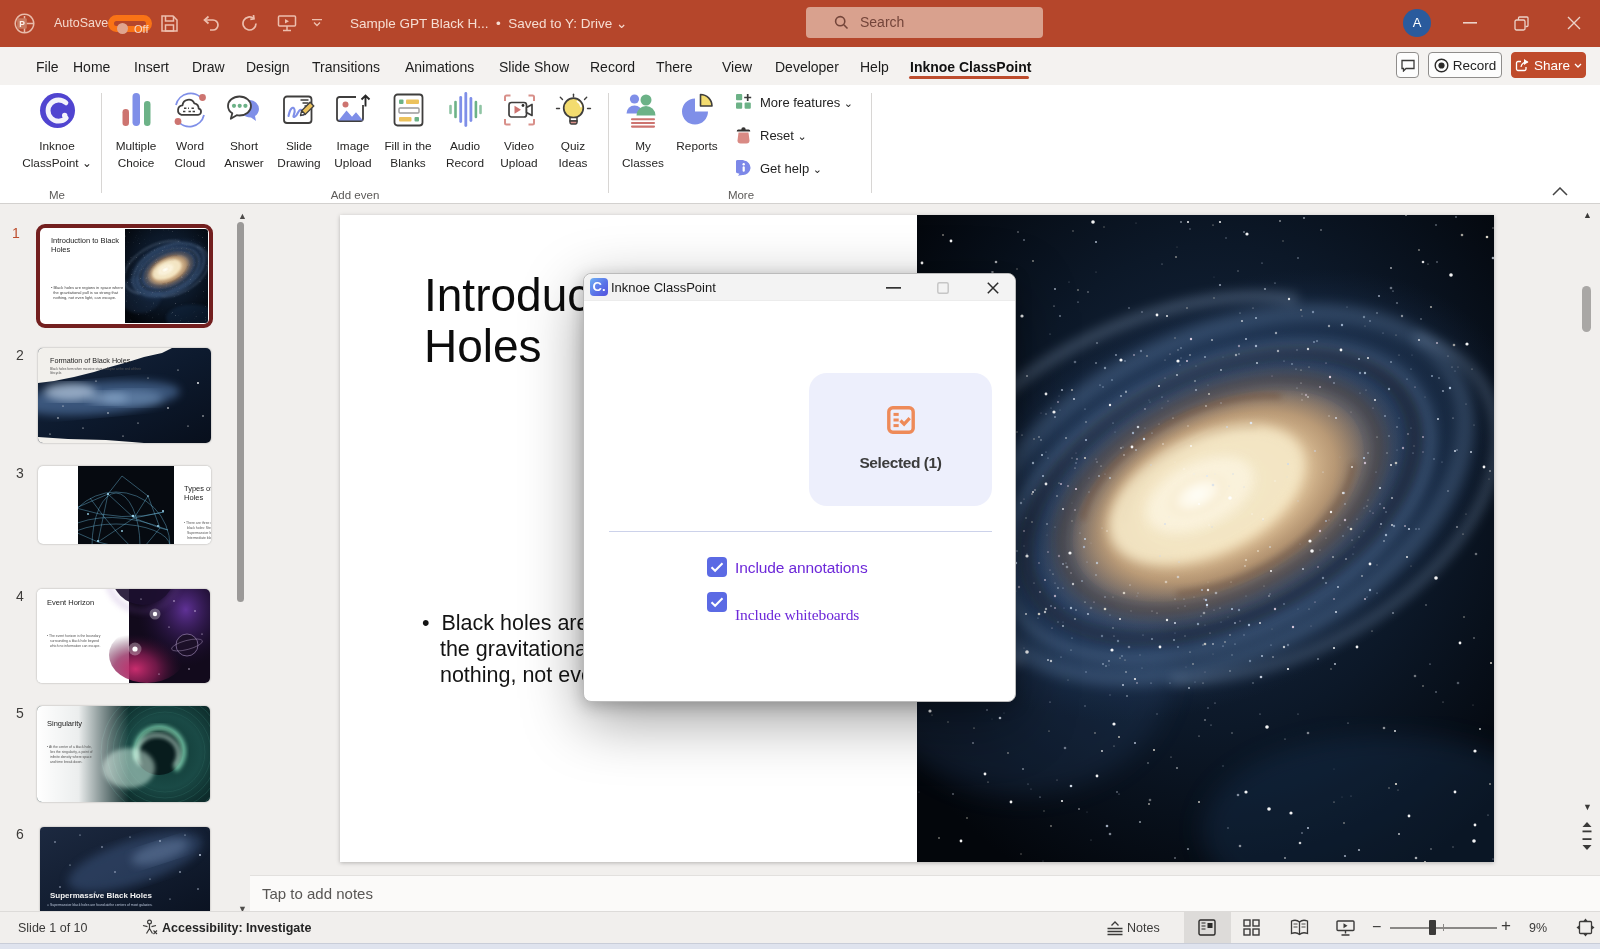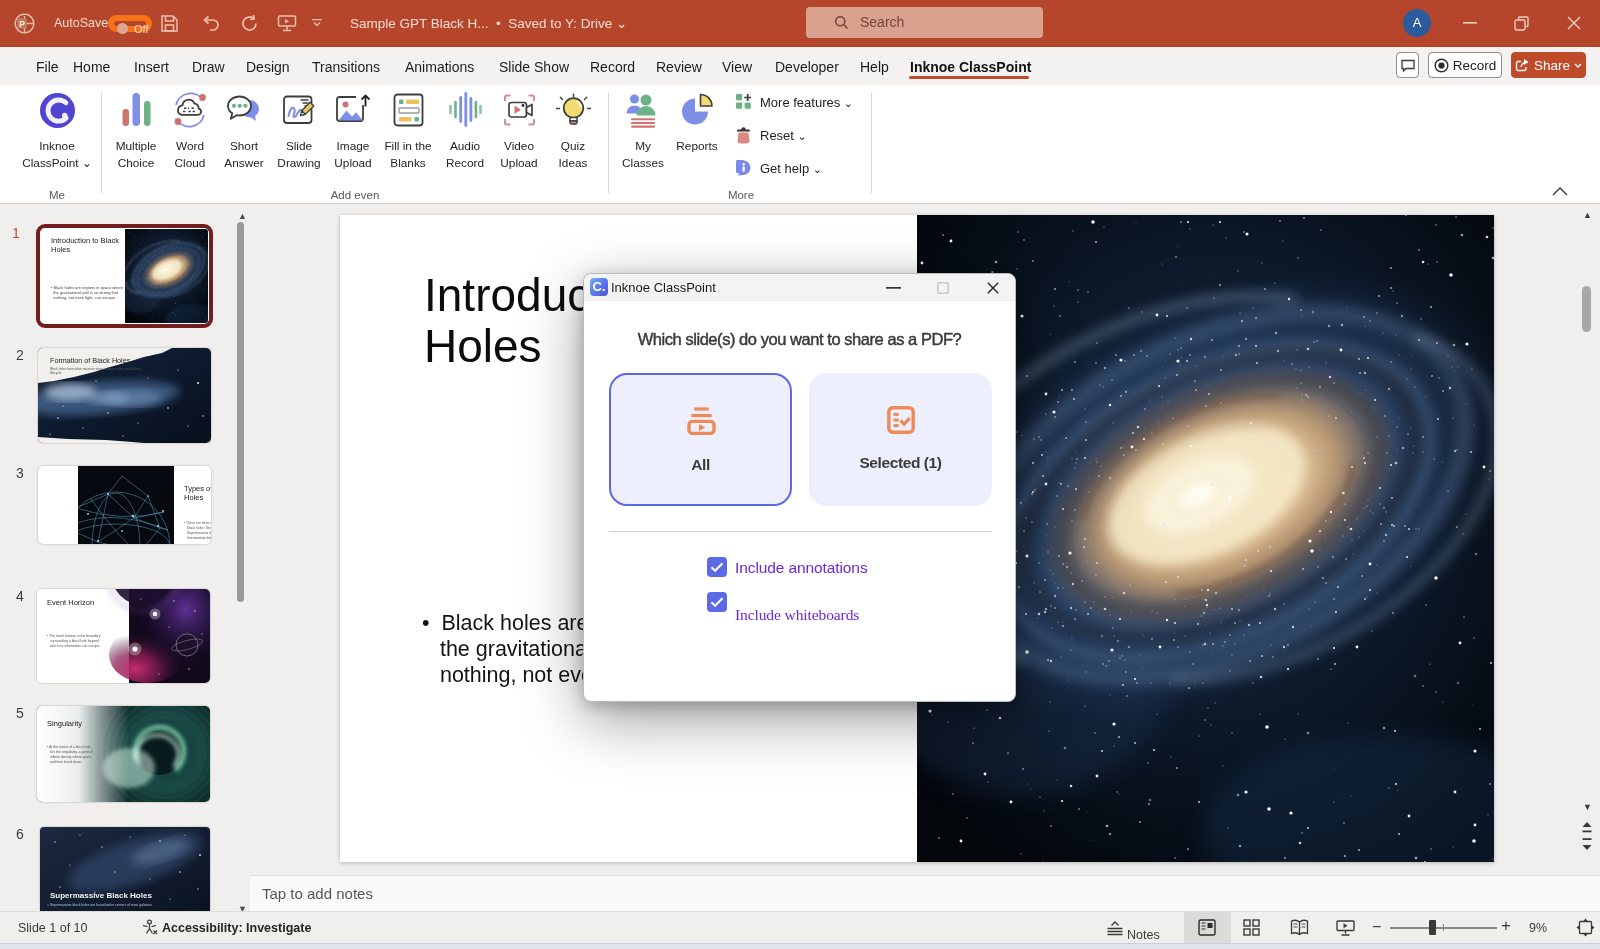--- a/index.html
+++ b/index.html
@@ -130,21 +130,21 @@
   <div id="menubar">
     <span class="mi" style="left:36px">File</span>
     <span class="mi" style="left:73px">Home</span>
     <span class="mi" style="left:134px">Insert</span>
     <span class="mi" style="left:192px">Draw</span>
     <span class="mi" style="left:246px">Design</span>
     <span class="mi" style="left:312px">Transitions</span>
     <span class="mi" style="left:405px">Animations</span>
     <span class="mi" style="left:499px">Slide Show</span>
     <span class="mi" style="left:590px">Record</span>
-    <span class="mi" style="left:656px">Review</span>
+    <span class="mi" style="left:656px">There</span>
     <span class="mi" style="left:722px">View</span>
     <span class="mi" style="left:775px">Developer</span>
     <span class="mi" style="left:860px">Help</span>
     <span class="mi" id="mi-cp" style="left:910px">Inknoe ClassPoint</span>
     <div id="cp-underline"></div>
     <div class="mbtn" style="left:1396px;width:23px;">
       <svg width="14" height="13" viewBox="0 0 14 13" fill="none" stroke="#3b3a39" stroke-width="1.3">
         <path d="M1 1.5 h12 v8 h-8 l-2.5 2.5 v-2.5 h-1.5 z"></path>
       </svg>
     </div>
@@ -1429,21 +1429,21 @@
     <svg style="position:absolute;left:141px;top:7px" width="17" height="17" viewBox="0 0 17 17" fill="none" stroke="#3b3a39" stroke-width="1.2">
       <circle cx="8.5" cy="3" r="1.9"></circle>
       <path d="M2 6.5 l4.5 1.2 M15 6.5 l-4.5 1.2 M8.5 5 v4.5 M8.5 9.5 l-3 5 M8.5 9.5 l3 5"></path>
       <path d="M12.5 11.5 l3.5 3.5 M16 11.5 l-3.5 3.5" stroke-width="1.1"></path>
     </svg>
     <span style="position:absolute;left:162px;top:9px;font-weight:bold;color:#242424;">Accessibility: Investigate</span>
     <svg style="position:absolute;left:1106px;top:8px" width="18" height="16" viewBox="0 0 18 16" fill="none" stroke="#3b3a39" stroke-width="1.3">
       <path d="M5.5 5.5 L9 2 L12.5 5.5"></path>
         <path d="M1.5 8.5 h15 M1.5 11.5 h15 M1.5 14.5 h15"></path>
     </svg>
-    <span style="position:absolute;left:1127px;top:16px;">Notes</span>
+    <span style="position:absolute;left:1127px;top:9px;">Notes</span>
     <div style="position:absolute;left:1184px;top:0;width:47px;height:31px;background:#dddbd9;"></div>
     <svg style="position:absolute;left:1198px;top:7px" width="18" height="17" viewBox="0 0 18 17" fill="none" stroke="#2b2a29" stroke-width="1.4">
       <rect x="1" y="1" width="16" height="15" rx="1.5"></rect>
       <path d="M3.5 4 h4 M3.5 7 h4 M3.5 10 h4" stroke-width="1.1"></path>
       <rect x="9.5" y="4" width="5" height="5" fill="#2b2a29" stroke="none"></rect>
     </svg>
     <svg style="position:absolute;left:1243px;top:7px" width="17" height="17" viewBox="0 0 17 17" fill="none" stroke="#3b3a39" stroke-width="1.4">
       <rect x="1" y="1" width="6" height="6"></rect>
         <rect x="10" y="1" width="6" height="6"></rect>
       <rect x="1" y="10" width="6" height="6"></rect>
@@ -1479,32 +1479,20 @@
       <div id="dlg-title">Inknoe ClassPoint</div>
       <svg style="position:absolute;left:302px;top:13px" width="15" height="2" viewBox="0 0 15 2">
           <rect width="15" height="1.7" fill="#333"></rect>
         </svg>
       <svg style="position:absolute;left:353px;top:8px" width="12" height="12" viewBox="0 0 12 12">
           <rect x="0.8" y="0.8" width="10.4" height="10.4" rx="1.5" fill="none" stroke="#c6c6c6" stroke-width="1.5"></rect>
         </svg>
       <svg style="position:absolute;left:403px;top:8px" width="12" height="12" viewBox="0 0 12 12" stroke="#2b2b2b" stroke-width="1.5">
           <path d="M0.8 0.8 L11.2 11.2 M11.2 0.8 L0.8 11.2"></path>
         </svg>
-    </div>
-    <div style="position:absolute;left:0;top:56px;width:100%;text-align:center;font-size:16.5px;letter-spacing:-0.45px;color:#3a3a3a;-webkit-text-stroke:0.45px #3a3a3a;">Which slide(s) do you want to share as a PDF?</div>
-    <div class="card" style="left:25px;border:2px solid #5c69e0;">
-      <svg style="position:absolute;left:76px;top:32px" width="29" height="28" viewBox="0 0 29 28">
-        <g stroke="#ee8a58" fill="none">
-          <path d="M7.2 2 h14.6" stroke-width="3.2"></path>
-          <path d="M4.3 8.6 h20.4" stroke-width="3.2"></path>
-          <rect x="2" y="14.4" width="25" height="12" rx="3.4" stroke-width="3.4"></rect>
-        </g>
-        <path d="M12 17 l6.4 3.5 l-6.4 3.5 z" fill="#ee8a58"></path>
-      </svg>
-      <div class="cardlabel">All</div>
     </div>
     <div class="card" style="left:225px;">
       <svg style="position:absolute;left:78px;top:33px" width="28" height="28" viewBox="0 0 28 28">
         <rect x="1.8" y="1.8" width="24.4" height="24.4" rx="4" fill="none" stroke="#ee8a58" stroke-width="3.4"></rect>
         <g stroke="#ee8a58" stroke-width="3">
           <path d="M6.5 8.4 h5.2"></path>
             <path d="M6.5 14 h5.2"></path>
             <path d="M6.5 19.6 h5.2"></path>
         </g>
         <path d="M13.5 14.5 l3.6 3.6 l5.6 -6" fill="none" stroke="#ee8a58" stroke-width="3.2"></path>

